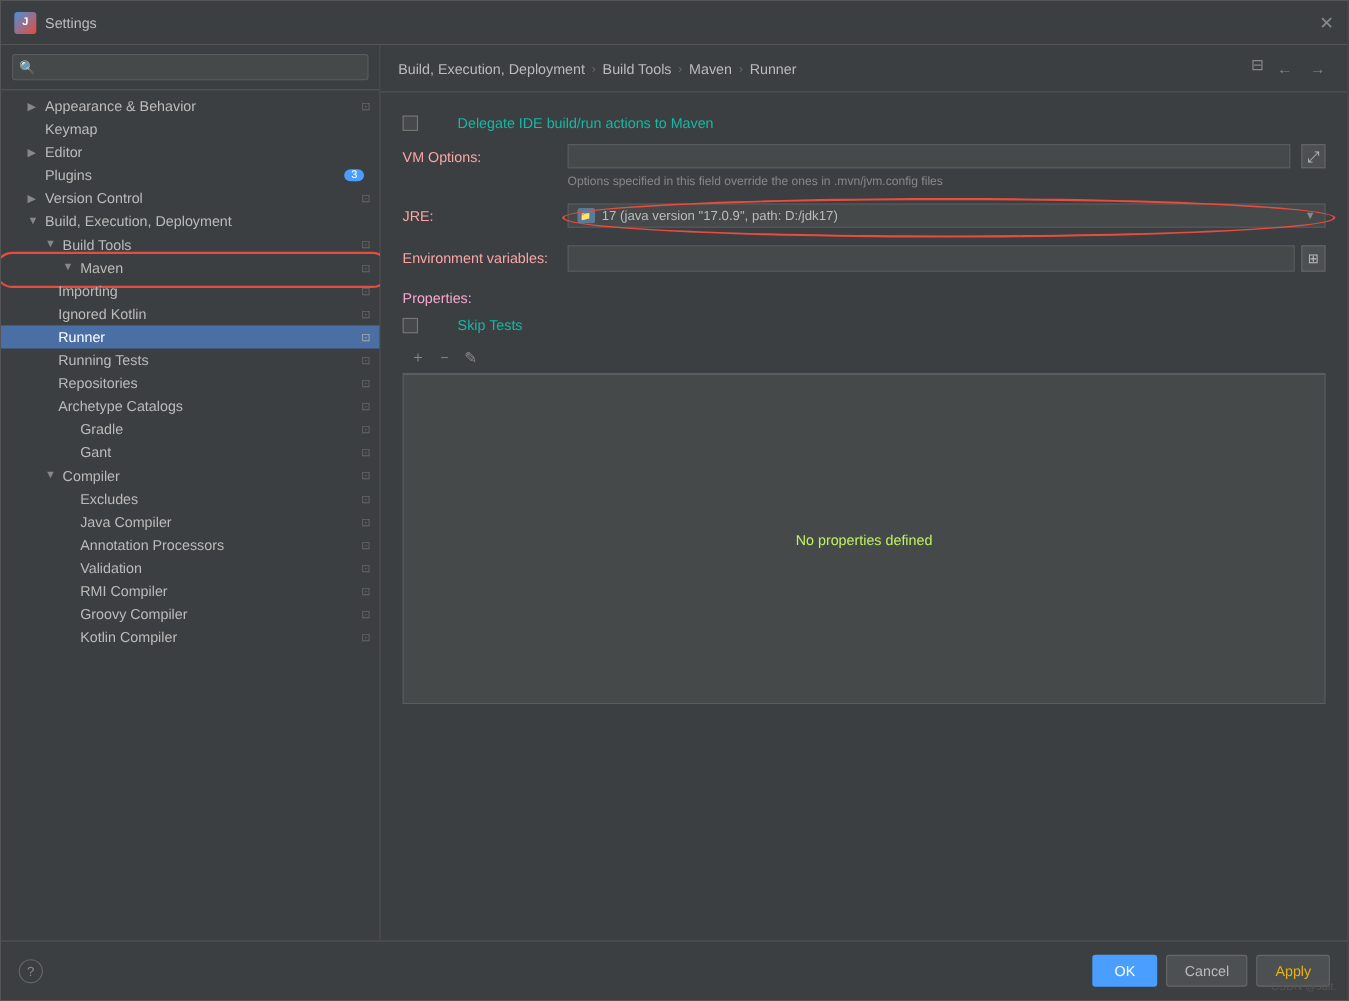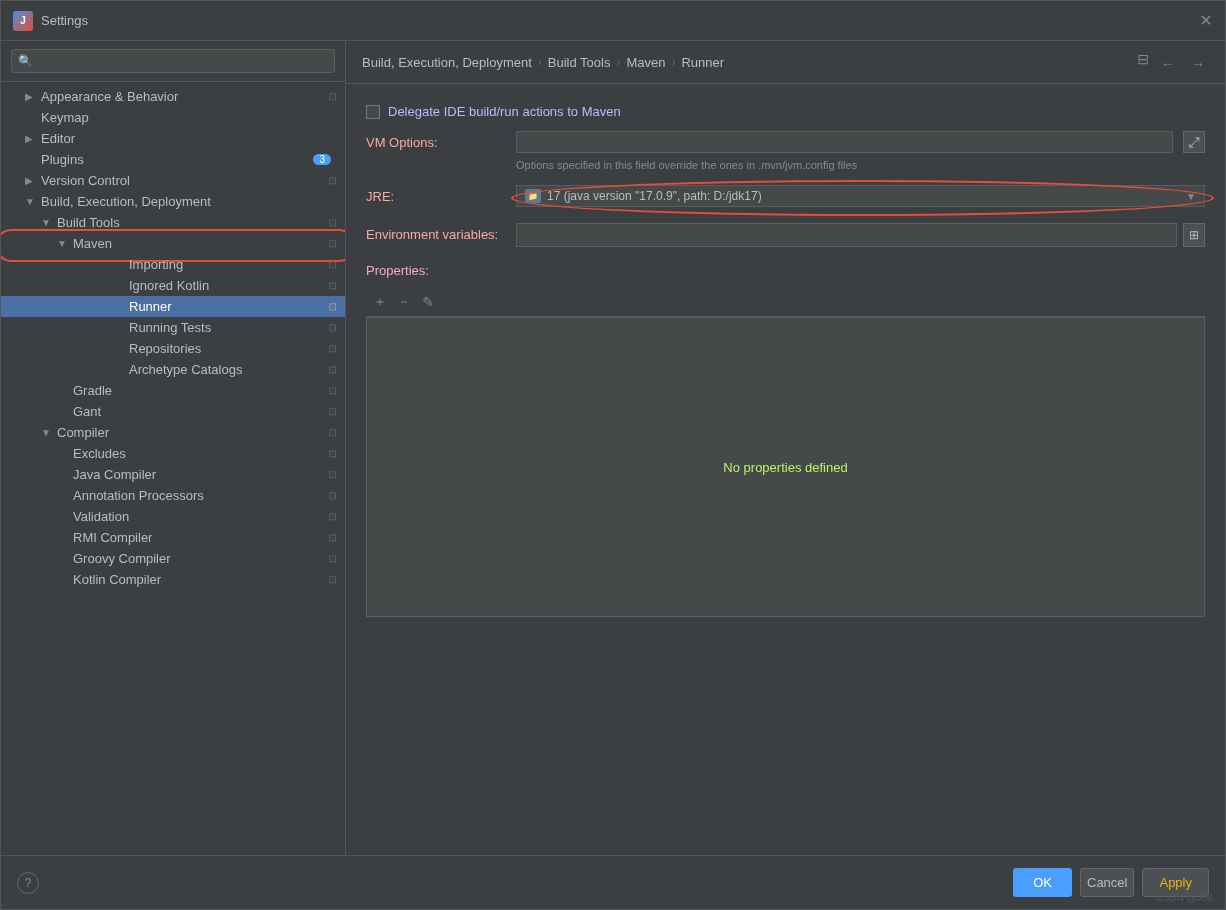--- a/index.html
+++ b/index.html
@@ -130,21 +130,21 @@
     }
     .tree-item .item-label { flex: 1; }
     .tree-item .settings-icon {
       color: #666;
       font-size: 10px;
       margin-left: auto;
     }
     .indent-1 { padding-left: 24px; }
     .indent-2 { padding-left: 40px; }
     .indent-3 { padding-left: 56px; }
-    .indent-4 { padding-left: 80px; gap: 32px; }
+    .indent-4 { padding-left: 36px; }
 
     
     .right-panel {
       flex: 1;
       display: flex;
       flex-direction: column;
       background: #3c3f41;
     }
     
     .breadcrumb-bar {
@@ -212,21 +212,21 @@
     }
     .checkbox.checked {
       background: #4a9eff;
       border-color: #4a9eff;
     }
     .checkbox.checked::after {
       content: '✓';
       color: white;
       font-size: 10px;
     }
-    .checkbox-label { color: #c4b5fd; font-size: 13px; }
+    .checkbox-label { color: #14b8a6; font-size: 13px; margin-left: 28px; }
     .text-input {
       background: #45494a;
       border: 1px solid #5a5d60;
       color: #bbbbbb;
       padding: 3px 8px;
       font-size: 12px;
       outline: none;
       flex: 1;
     }
     .expand-btn {
@@ -375,21 +375,21 @@
       color: white;
       padding: 6px 20px;
       cursor: pointer;
       font-size: 13px;
       border-radius: 3px;
     }
     .btn-cancel {
       background: #4c5052;
       border: 1px solid #666;
       color: #bbbbbb;
-      padding: 6px 6px;
+      padding: 6px 16px;
       cursor: pointer;
       font-size: 13px;
       border-radius: 3px;
       text-align: center;
     }
     .btn-apply {
       background: #4c5052;
       border: 1px solid #666;
       color: #eab308;
       padding: 6px 16px;
@@ -652,20 +652,24 @@
           <span class="settings-label">Environment variables:</span>
           <div class="env-row">
             <input class="env-input" type="text" value="" style="">
             <div class="env-btn">⊞</div>
           </div>
         </div>
 
         <div>
           <div class="section-title">Properties:</div>
 
+          <div class="checkbox-row" style="margin-bottom:8px;">
+            <div class="checkbox"></div>
+            <span class="checkbox-label">Skip Tests</span>
+          </div>
 
           <div class="props-toolbar">
             <span class="props-btn">＋</span>
             <span class="props-btn">－</span>
             <span class="props-btn">✎</span>
           </div>
 
           <div class="props-area">
             <div class="props-empty">No properties defined</div>
           </div>

